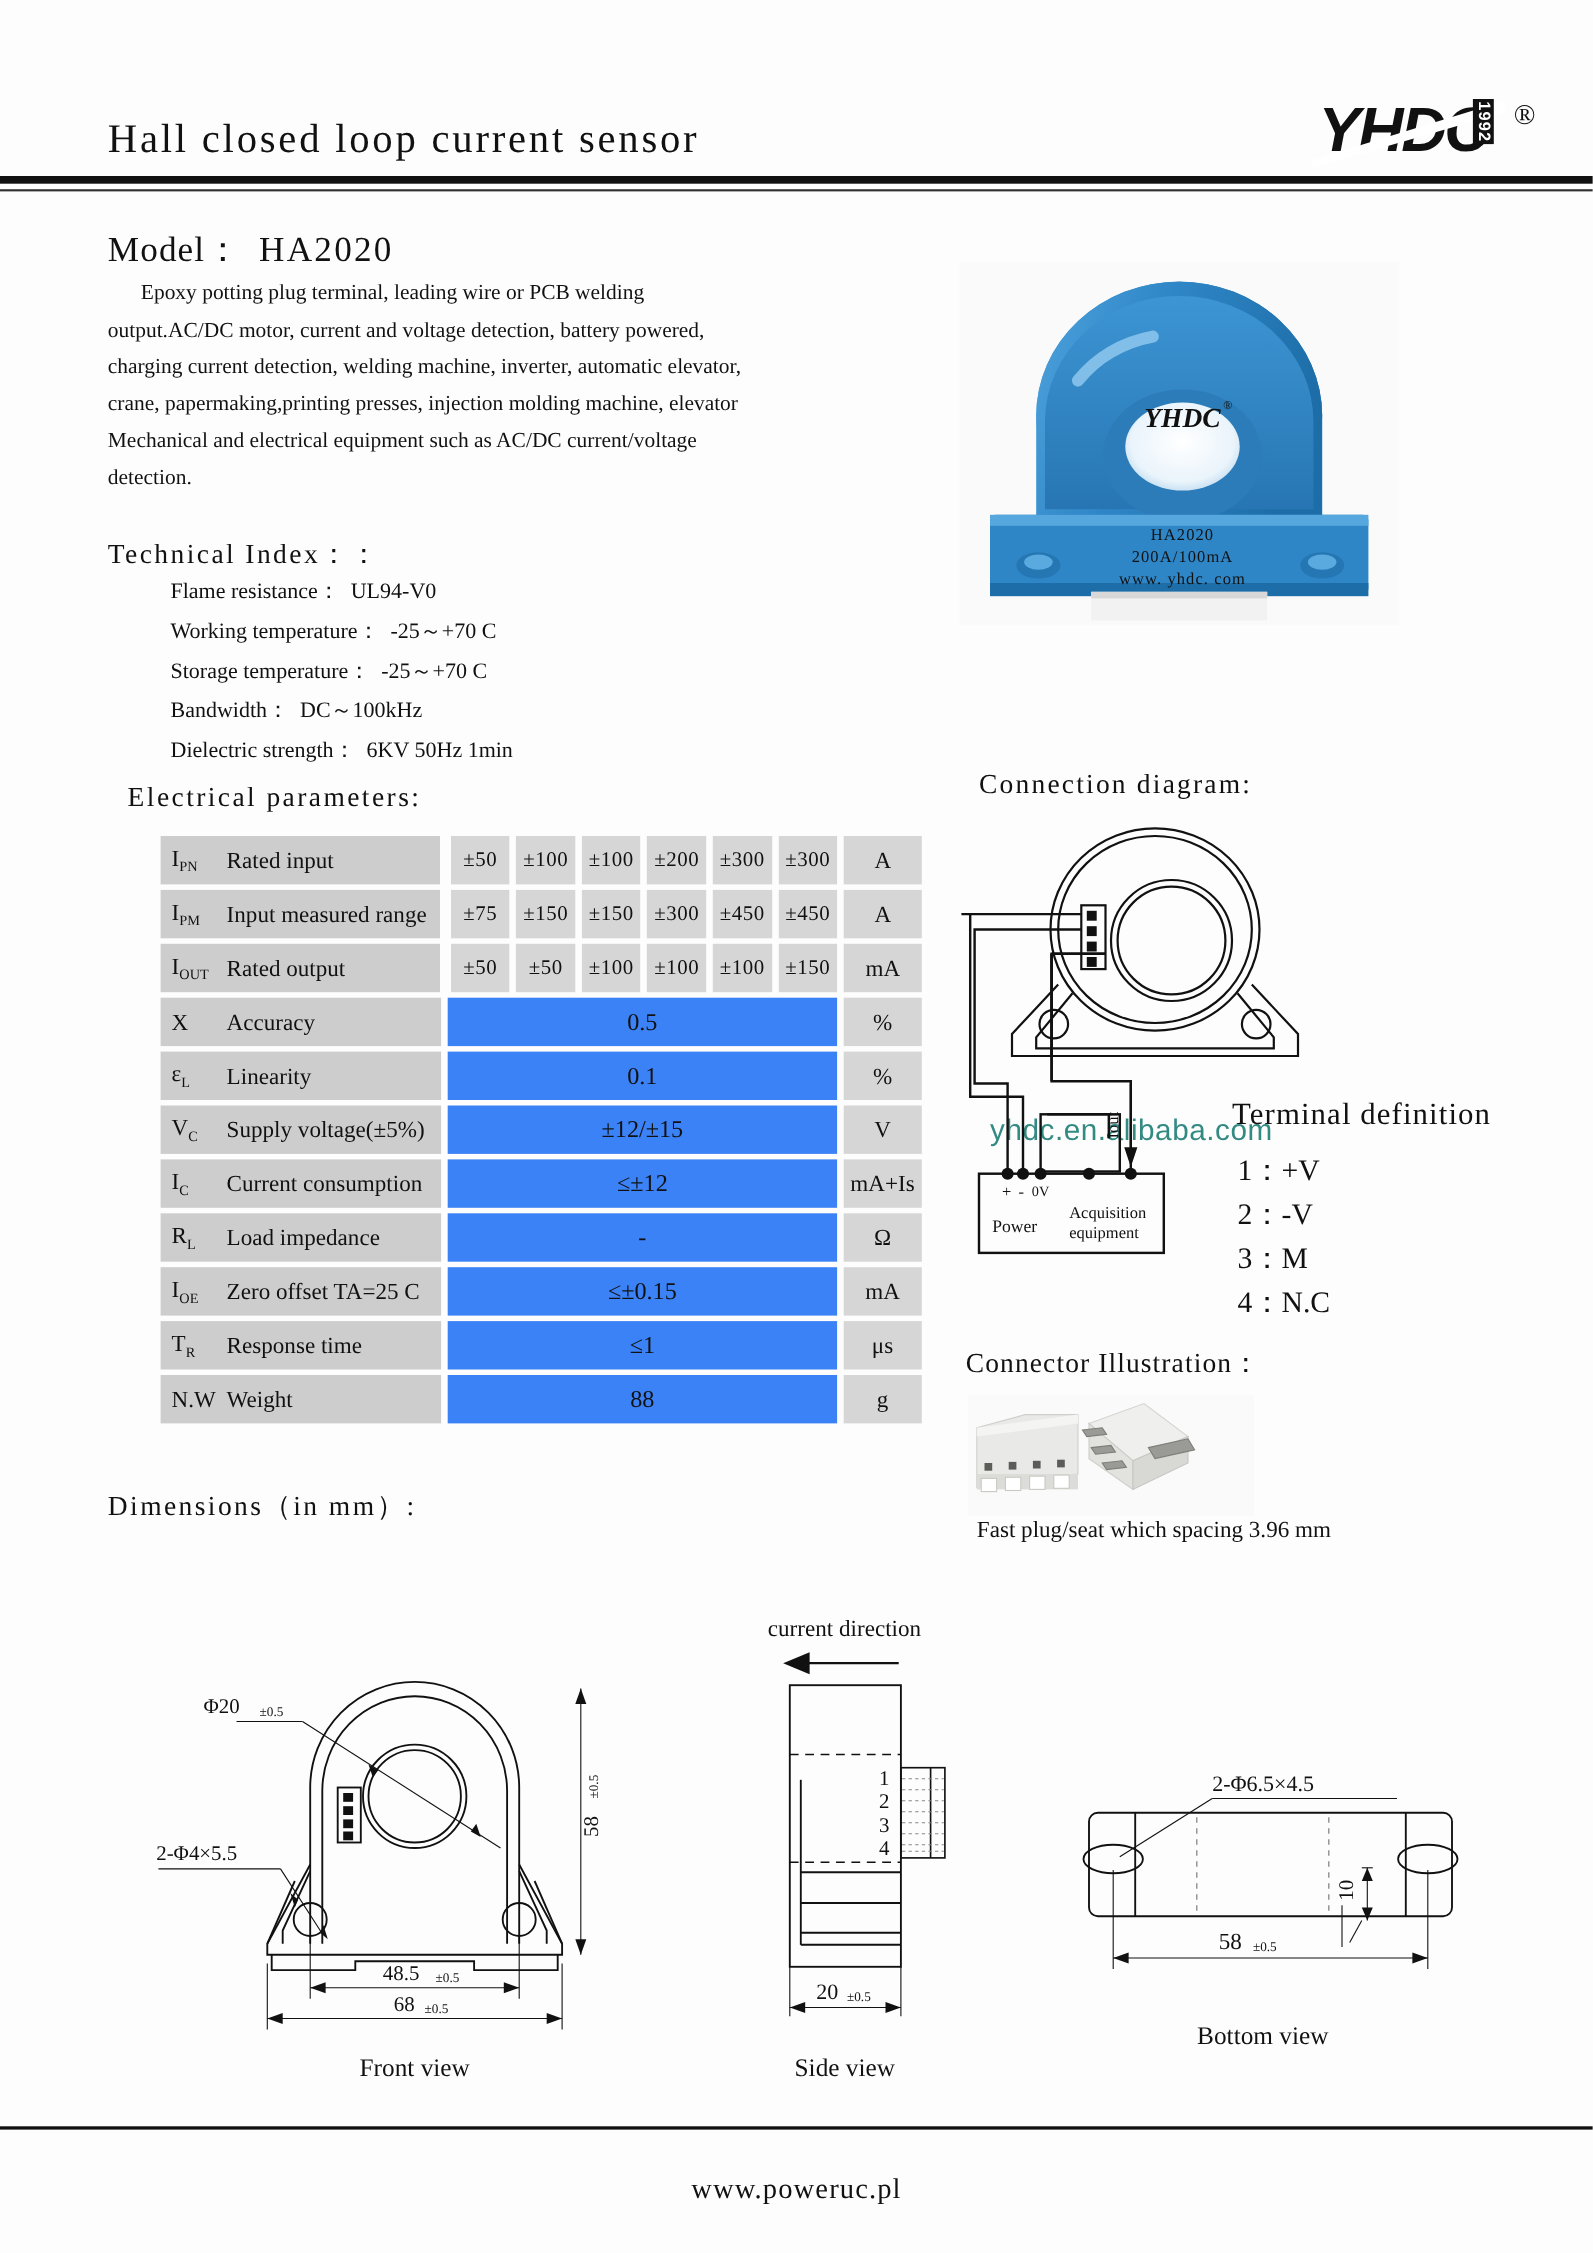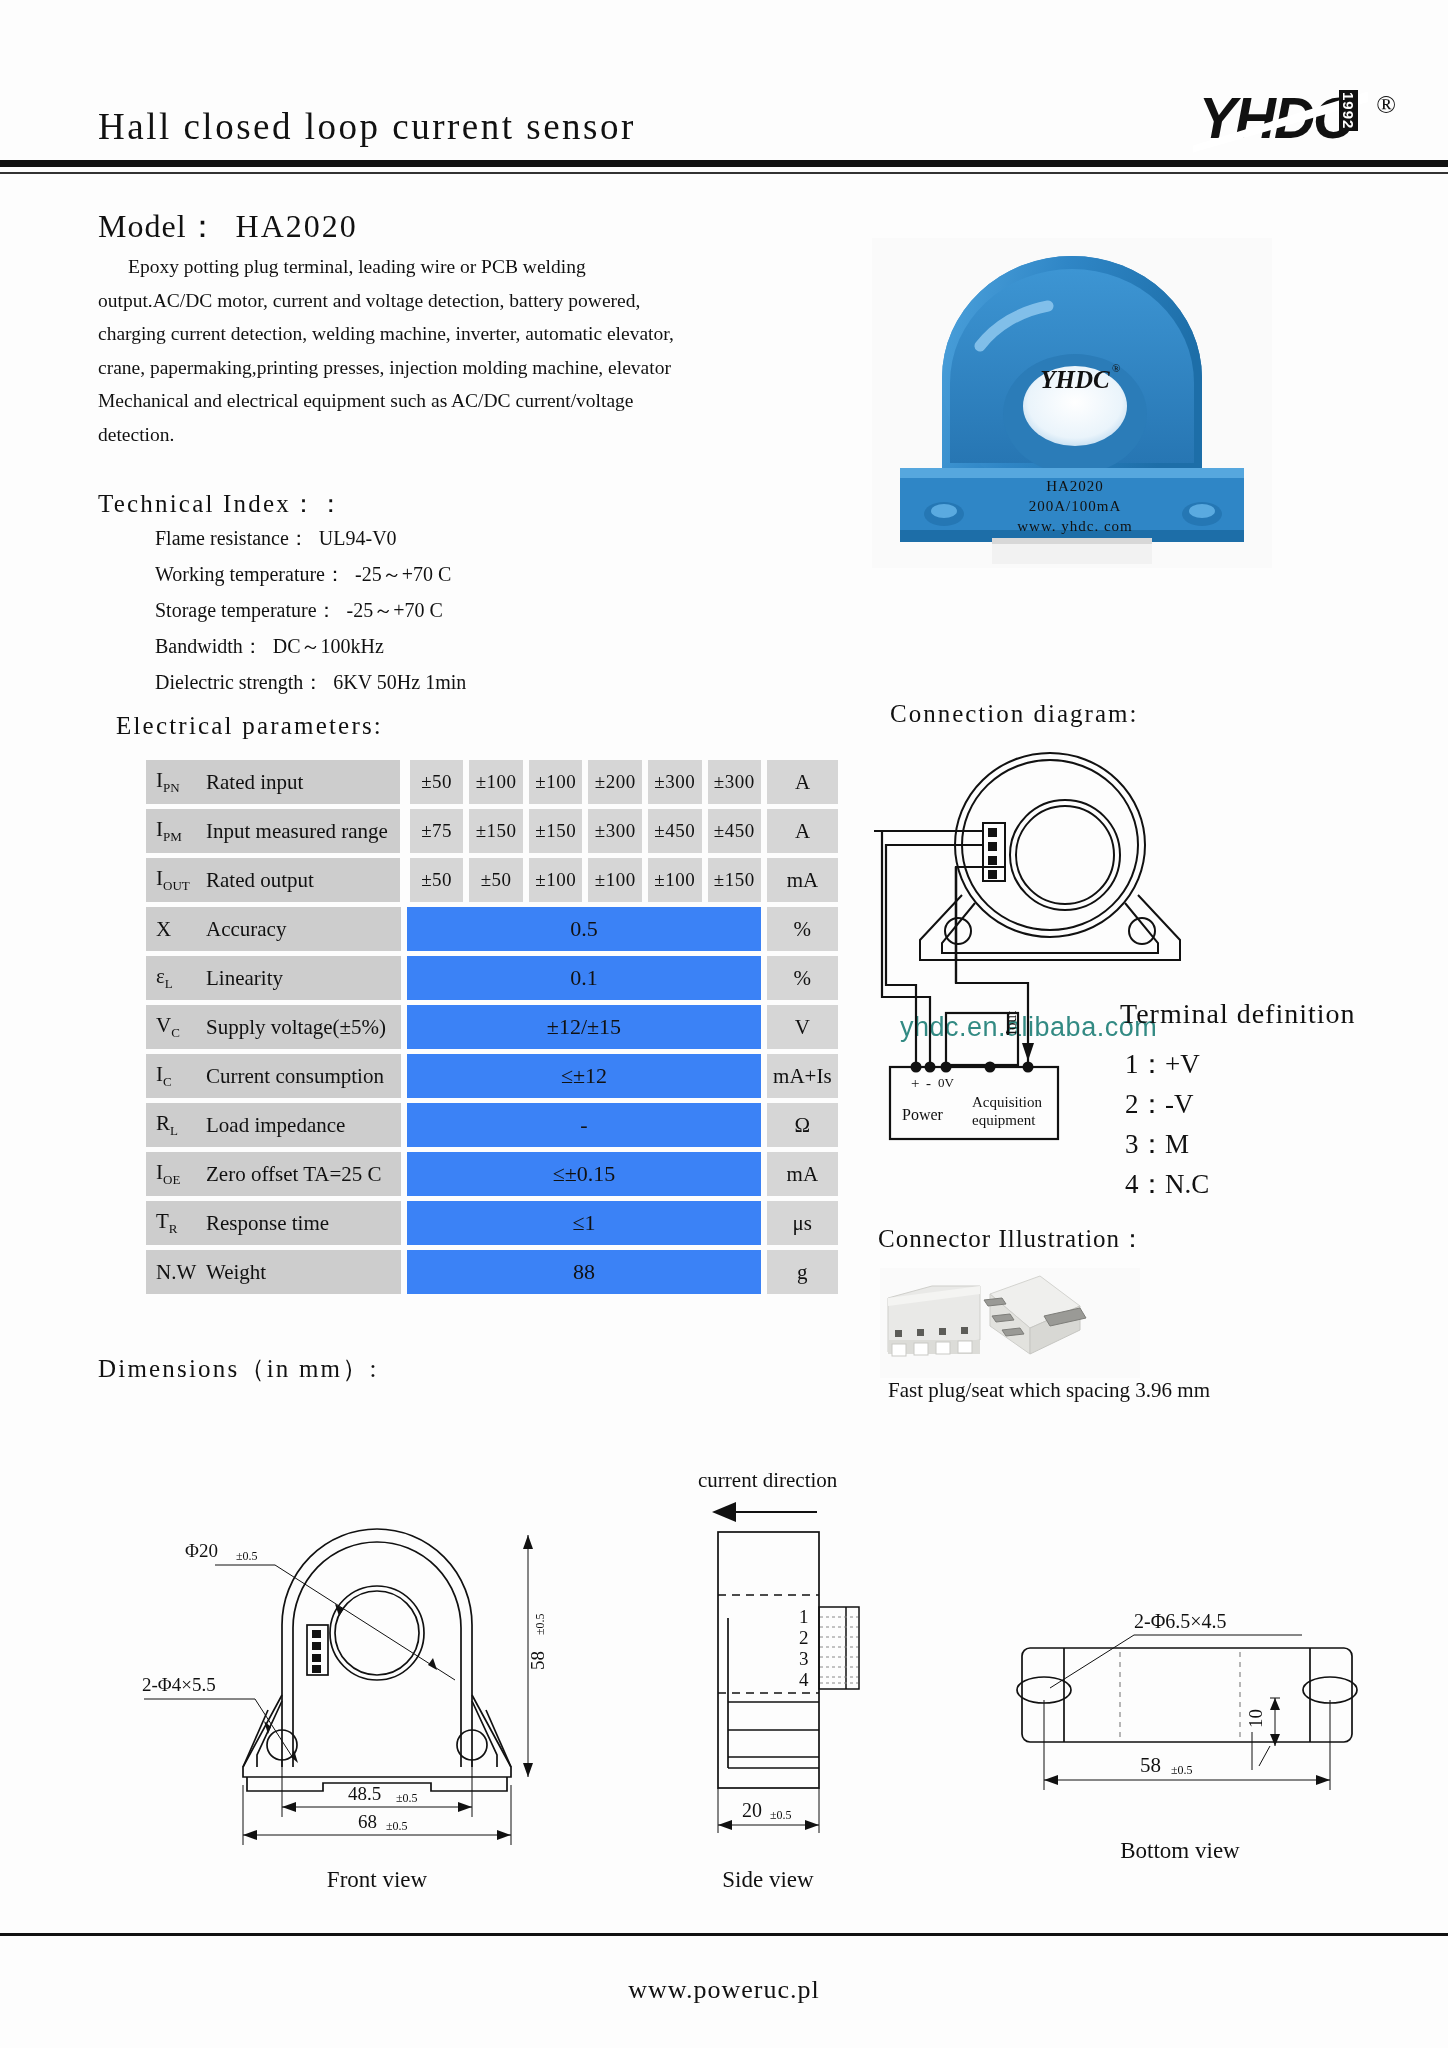--- a/index.html
+++ b/index.html
@@ -580,21 +580,21 @@
       </g>
       <polygon points="58,370 72,365 72,375" fill="#111"></polygon>
       <polygon points="159,370 145,365 145,375" fill="#111"></polygon>
       <text x="82" y="362" font-size="20">20</text>
       <text x="110" y="364" font-size="12">±0.5</text>
 
       <text x="108" y="432" text-anchor="middle" font-size="23">Side view</text>
     </svg>
   </div>
 
-  <div class="dwg" style="left:1012px; top:1560px;">
+  <div class="dwg" style="left:980px; top:1560px;">
     <svg width="400" height="340" viewBox="0 0 400 340">
       <g fill="none" stroke="#111" stroke-width="1.7">
         <rect x="10" y="88" width="330" height="94" rx="8"></rect>
         <path d="M52,88 L52,182"></path>
         <path d="M298,88 L298,182"></path>
         <ellipse cx="32" cy="130" rx="27" ry="13"></ellipse>
         <ellipse cx="318" cy="130" rx="27" ry="13"></ellipse>
       </g>
       <g stroke="#888" stroke-width="1.2" stroke-dasharray="5,5" fill="none">
         <path d="M108,92 L108,180"></path>

